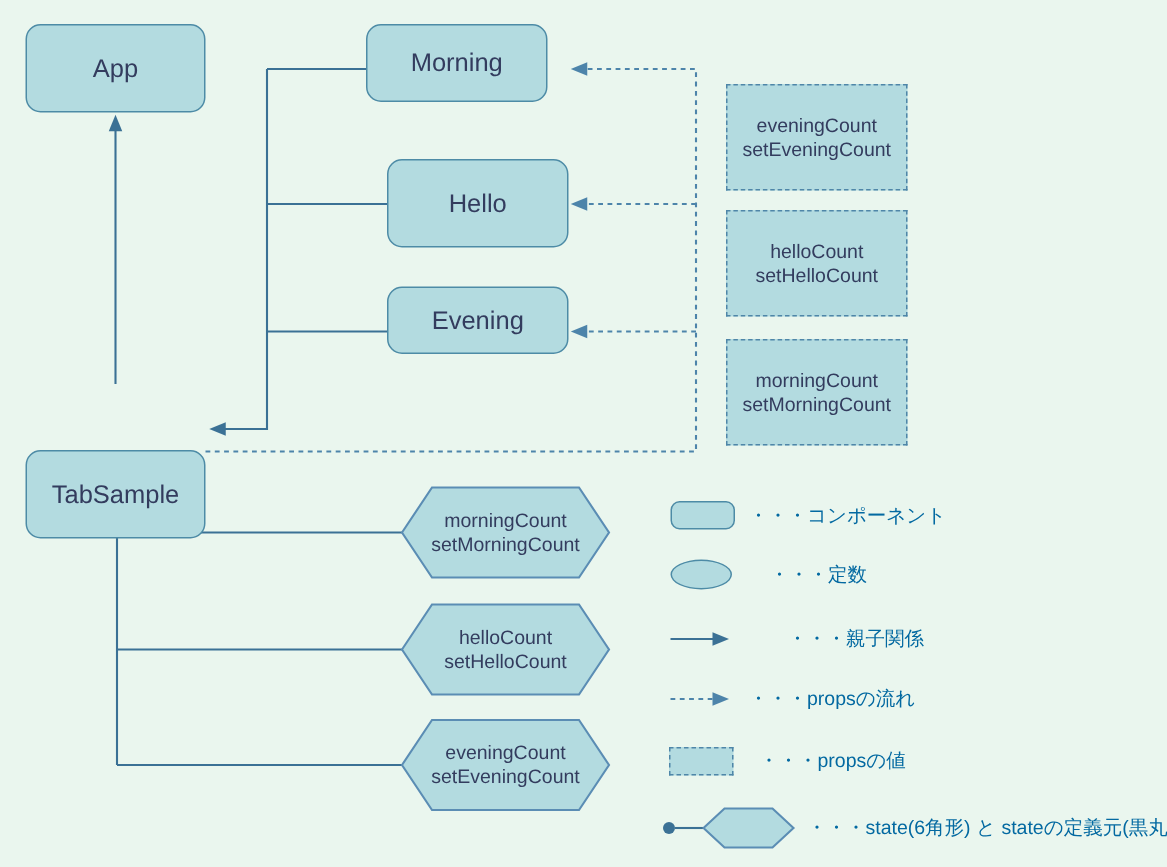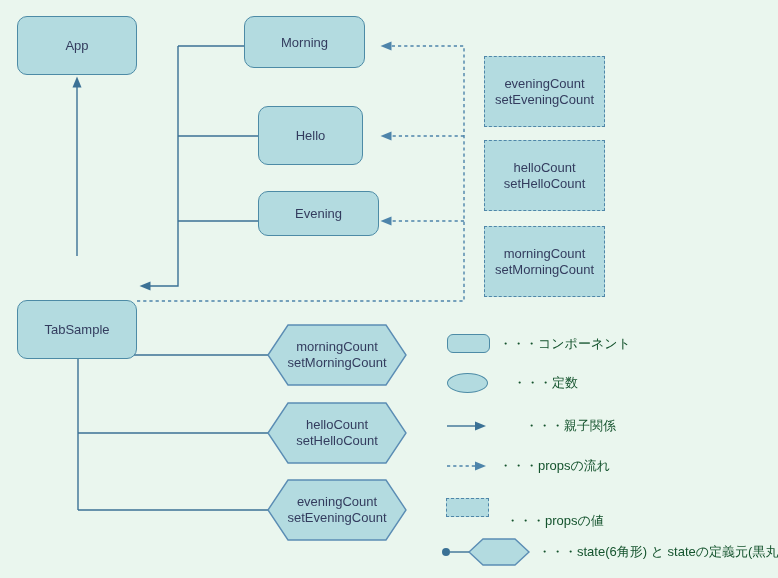--- a/index.html
+++ b/index.html
@@ -7,21 +7,21 @@
     position:relative; width:778px; height:578px;
     background:#eaf6ee; overflow:hidden;
     font-family:"Liberation Sans", sans-serif;
   }
   svg.wires { position:absolute; left:0; top:0; }
 
   .node {
     position:absolute; box-sizing:border-box;
     background:#b3dbe0; border:1.4px solid #4d8ba6; border-radius:10px;
     display:flex; align-items:center; justify-content:center;
-    color:#333c5e; font-size:13px;
+    color:#333c5e; font-size:17px;
   }
   .propbox {
     position:absolute; box-sizing:border-box; left:484px; width:121px; height:71px;
     background:#b3dbe0; border:1.4px dashed #4f86a8;
     display:flex; flex-direction:column; align-items:center; justify-content:center;
     color:#333c5e; font-size:13px; line-height:16px; text-align:center;
   }
   .hextext {
     position:absolute; left:268px; width:138px; height:60px;
     display:flex; flex-direction:column; align-items:center; justify-content:center;
@@ -35,32 +35,32 @@
   .swatch-ellipse {
     position:absolute; box-sizing:border-box; left:447px; top:373px; width:41px; height:20px;
     background:#b3dbe0; border:1.4px solid #4d8ba6; border-radius:50%;
   }
   .swatch-dashed {
     position:absolute; box-sizing:border-box; left:446px; top:498px; width:43px; height:19px;
     background:#b3dbe0; border:1.4px dashed #4f86a8;
   }
   .legend-label {
     position:absolute; transform:translateY(-50%);
-    color:#14532d; font-size:13px; white-space:nowrap;text-align:center;
+    color:#0369a1; font-size:13px; white-space:nowrap;text-align:center;
   }
   .ll-1 { left:499px; top:344px; }
   .ll-2 { left:513px; top:383px; }
   .ll-3 { left:525px; top:426px; }
   .ll-4 { left:499px; top:466px; }
-  .ll-5 { left:506px; top:507px;margin-top:14px; }
+  .ll-5 { left:506px; top:507px; }
   .ll-6 { left:538px; top:552px; }
 
   #node-app       { left:17px;  top:16px;  width:120px; height:59px; }
   #node-morning   { left:244px; top:16px;  width:121px; height:52px; }
-  #node-hello     { left:258px; top:106px; width:105px; height:59px; }
+  #node-hello     { left:258px; top:106px; width:121px; height:59px; }
   #node-evening   { left:258px; top:191px; width:121px; height:45px; }
   #node-tabsample { left:17px;  top:256px; width:120px; height:59px;margin-top:44px; }
 
   #propbox-0 { top:56px; }
   #propbox-1 { top:140px; }
   #propbox-2 { top:226px; }
 
   #hextext-0 { top:325px; }
   #hextext-1 { top:403px; }
   #hextext-2 { top:480px; }

